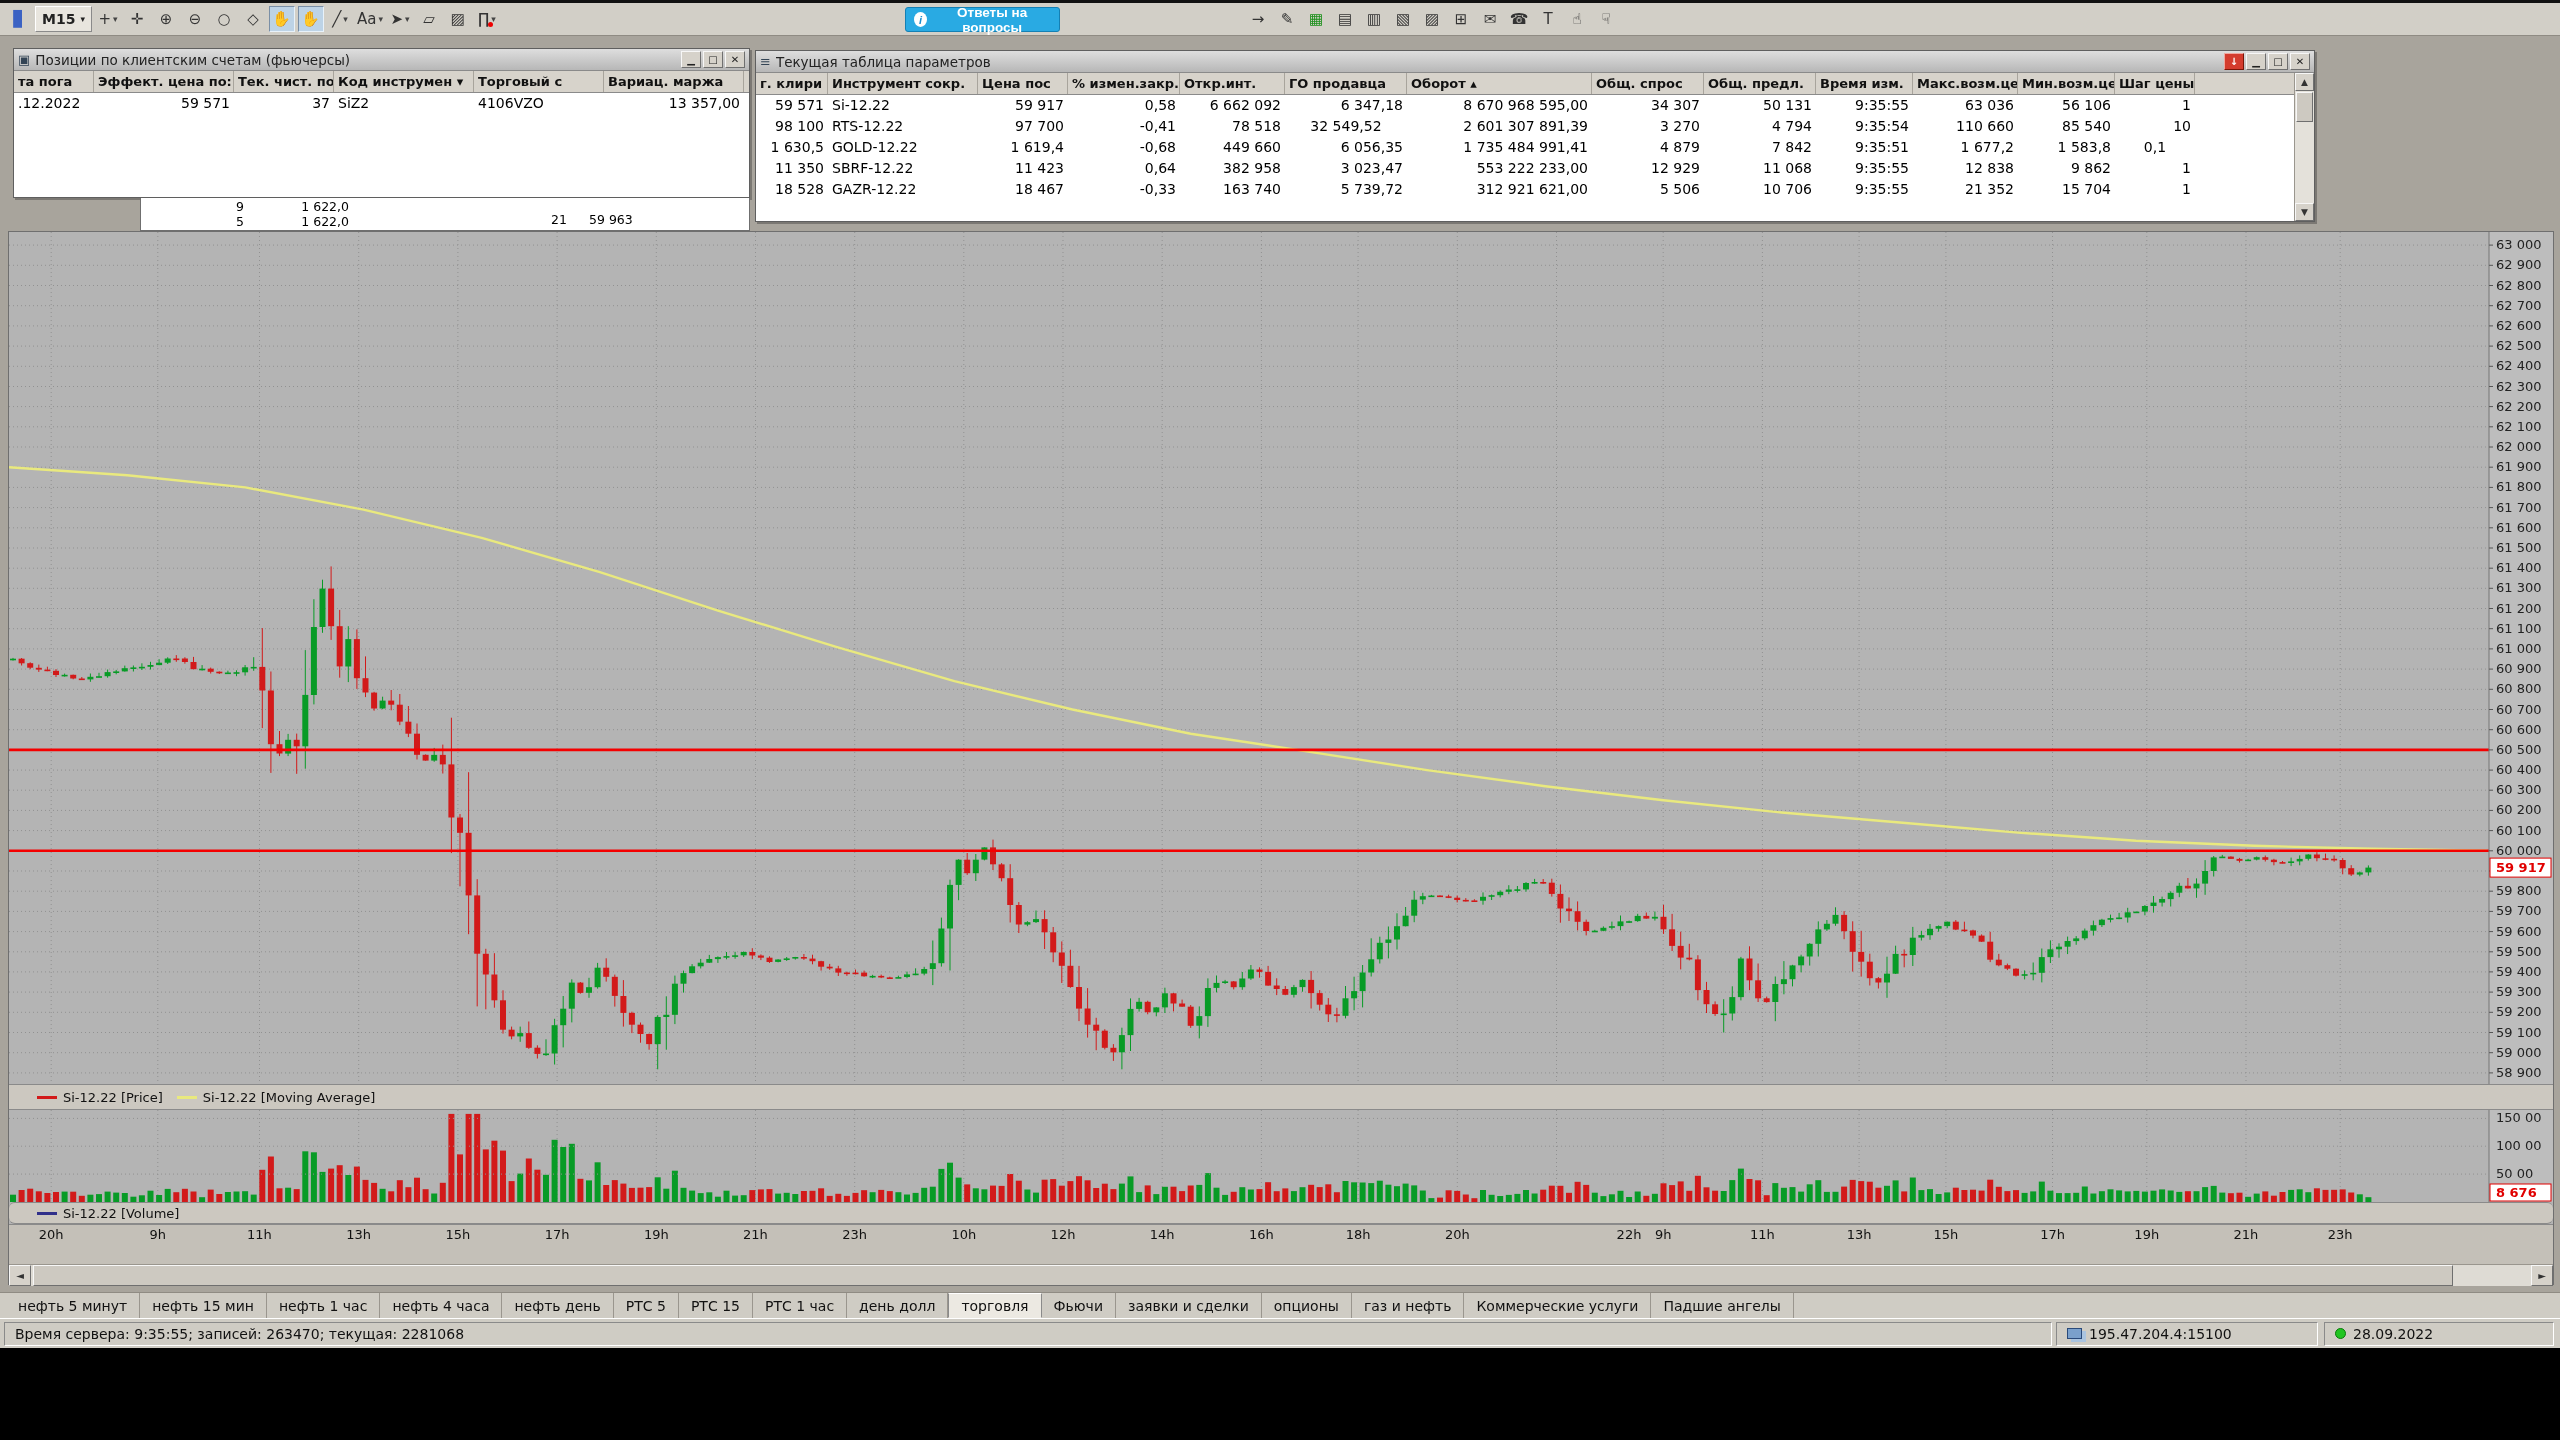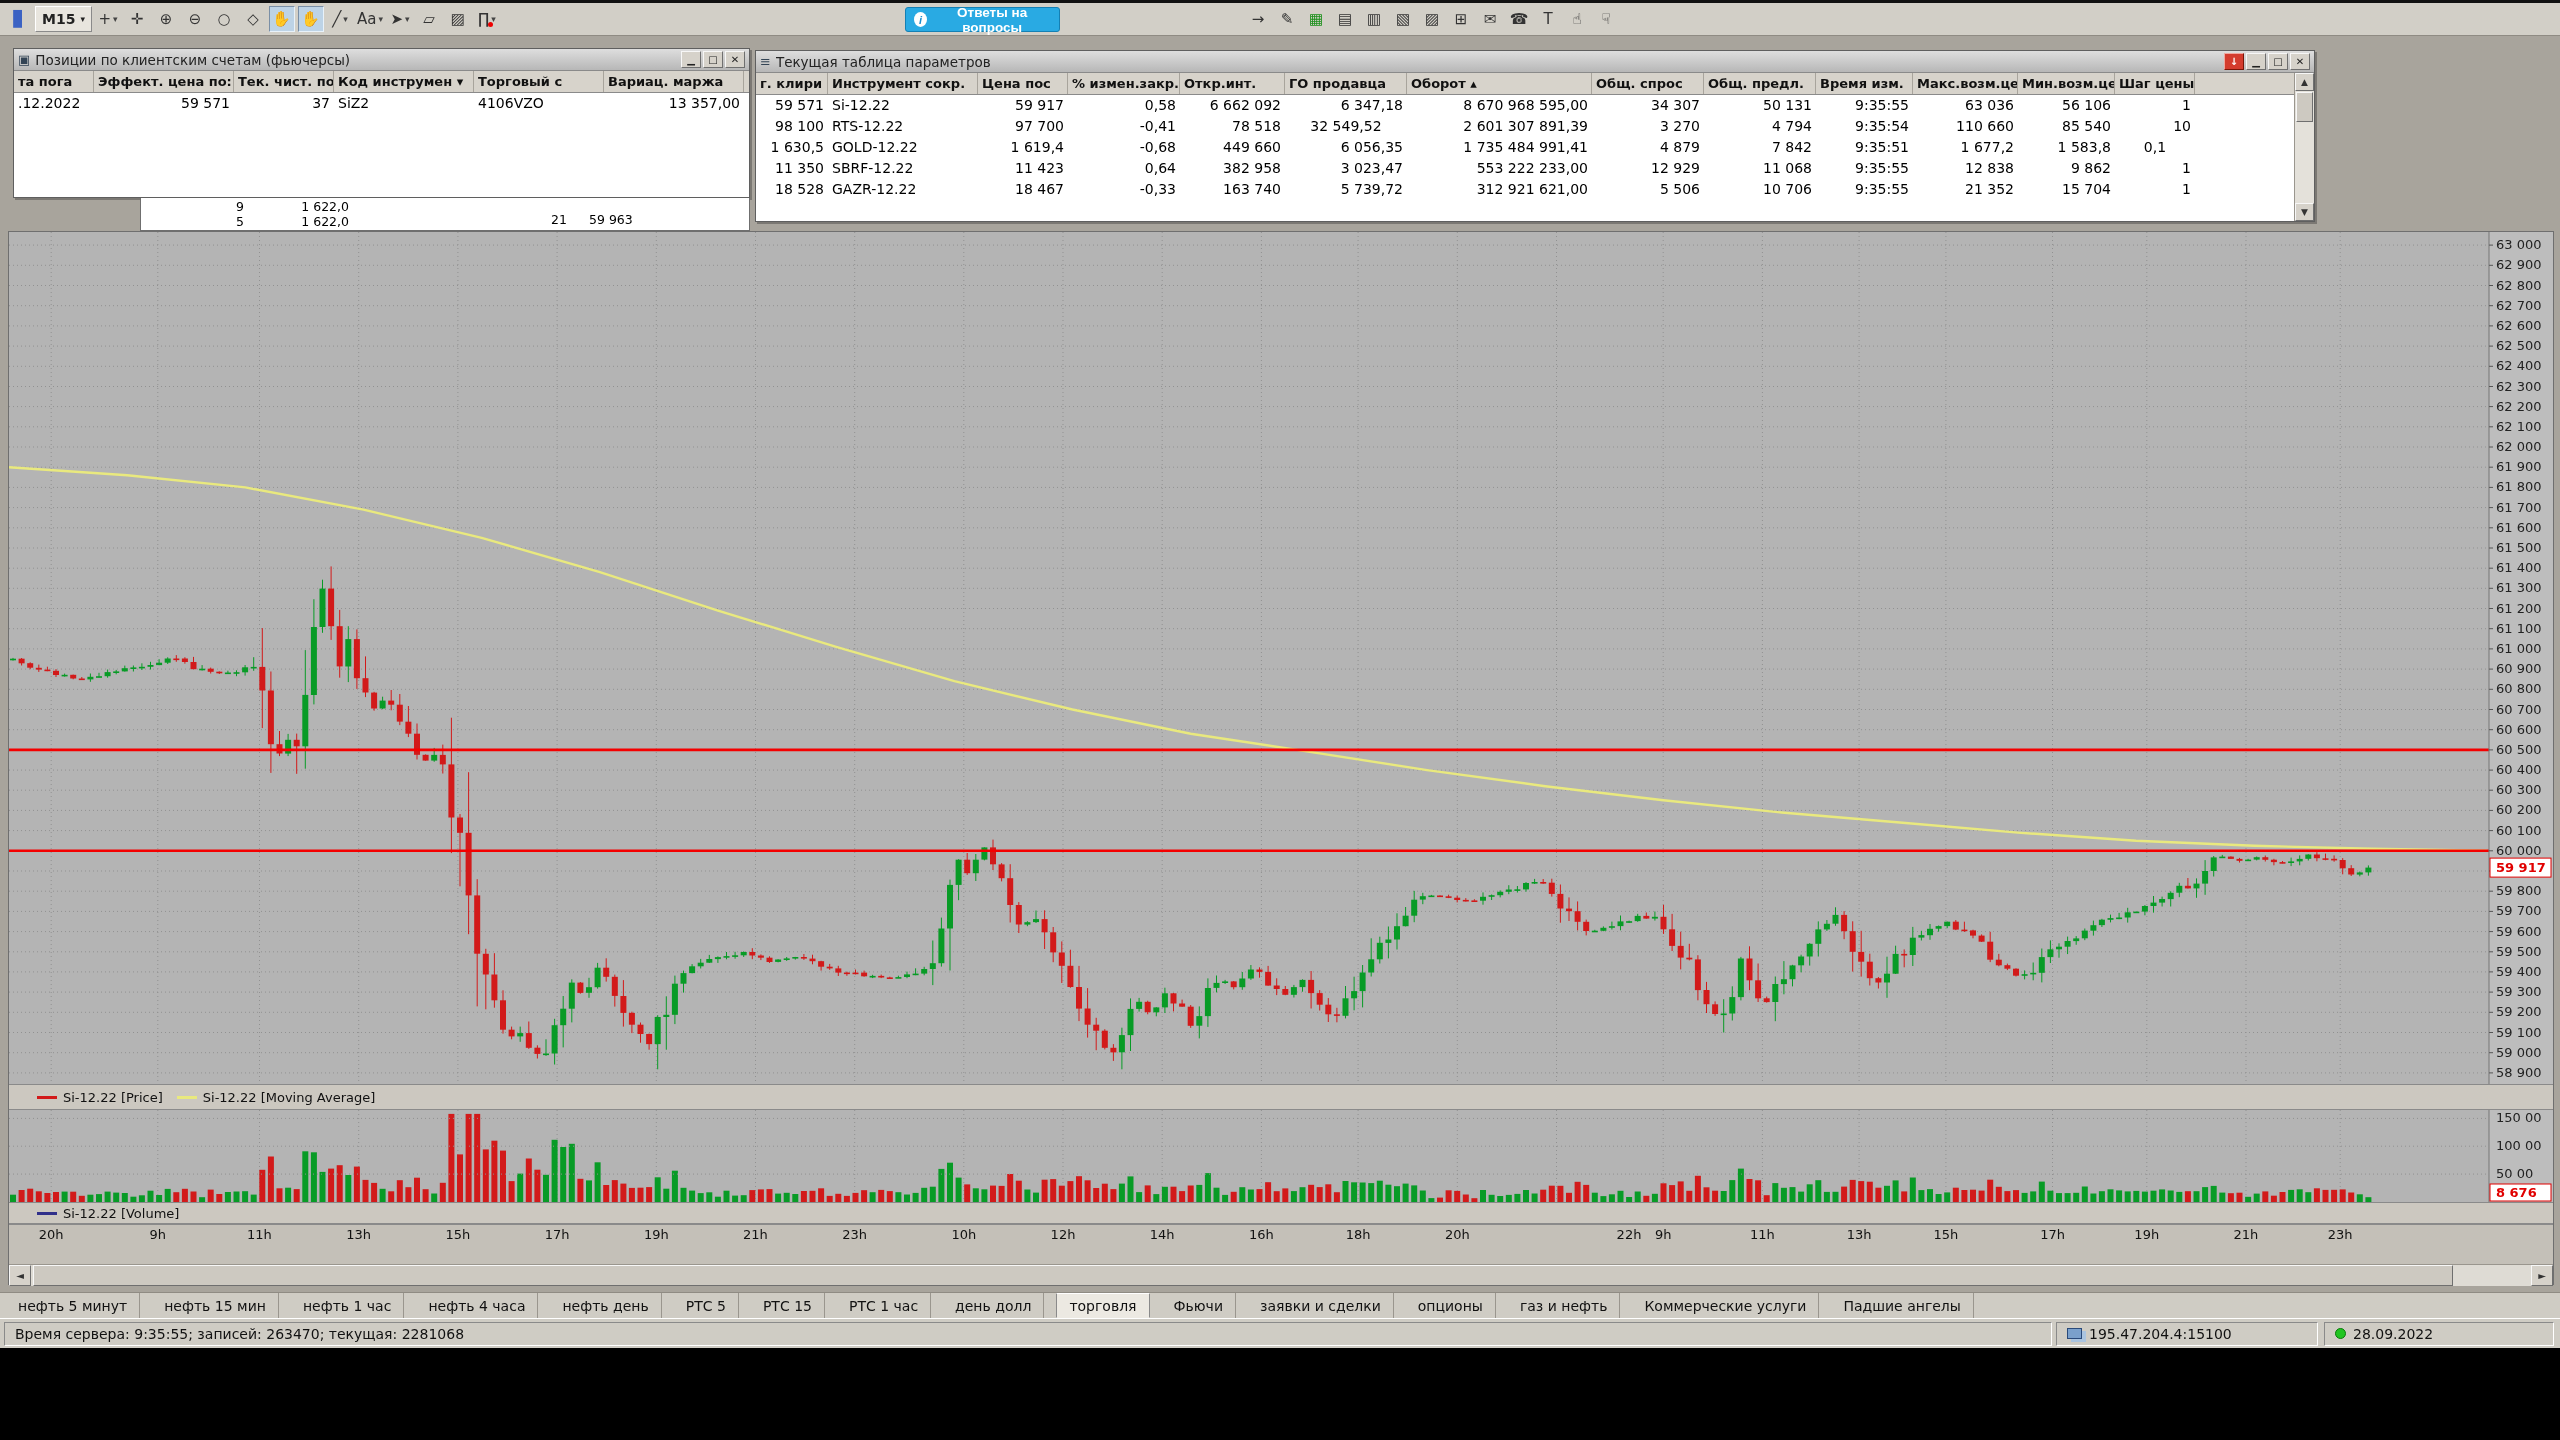--- a/index.html
+++ b/index.html
@@ -56,35 +56,35 @@
   .fragment { position:absolute; left:140px; top:162px; width:610px; height:33px; background:#fff;
     border:1px solid #6f6f6f; border-top:none; font-size:12.5px; color:#000; }
   .fragment span { position:absolute; white-space:nowrap; }
 
   
   .chart-win { position:absolute; left:8px; top:195px; width:2546px; height:1054px;
     background:#b4b4b4; border:1px solid #6f6f6f; }
   #price-svg, #vol-svg { display:block; }
   .legend { display:flex; align-items:center; gap:14px; height:26px; padding-left:28px;
     background:#ccc8c0; border-top:1px solid #8a8a8a; border-bottom:1px solid #8a8a8a; font-size:13px; color:#111; }
-  .legend.vol { height:22px; }
+  .legend.vol { height:22px;border-radius:6px; }
   .sw { display:inline-block; width:20px; height:3px; }
   .legend .item { display:flex; align-items:center; gap:6px; }
   .taxis { position:relative; height:40px; background:#c4c0b8; border-top:1px solid #8a8a8a; }
   .taxis .row { position:relative; height:20px; }
   .taxis span { position:absolute; top:2px; transform:translateX(-50%); font-size:13px; color:#111; white-space:nowrap; }
   .hscroll { position:relative; height:22px; background:#dedbd4; border-top:1px solid #9a968e; }
   .hs-btn { position:absolute; top:0; width:22px; height:21px; display:flex; align-items:center; justify-content:center;
     font-size:10px; color:#333; background:#d6d2ca; border:1px solid; border-color:#f7f7f7 #6f6f6f #6f6f6f #f7f7f7; }
   .hs-btn.left { left:0; } .hs-btn.right { right:0; }
   .hs-thumb { position:absolute; left:24px; top:0; width:2420px; height:21px; background:#cdc9c1;
     border:1px solid; border-color:#f7f7f7 #6f6f6f #6f6f6f #f7f7f7; }
 
   
-  .tabstrip { display:flex; align-items:stretch; height:26px; background:#cfccc4; border-top:1px solid #8f8b83; padding-left:6px;gap:12px; }
+  .tabstrip { display:flex; align-items:stretch; height:26px; background:#cfccc4; border-top:1px solid #8f8b83; padding-left:6px; }
   .tab { display:flex; align-items:center; padding:0 12px; font-size:14px; color:#111;
     border-right:1px solid #9a968e; cursor:pointer; white-space:nowrap; }
   .tab.active { background:#ece9e2; border:1px solid; border-color:#fff #8a8a8a #ece9e2 #8a8a8a; }
   .statusbar { display:flex; align-items:center; height:30px; background:#cfccc4; border-top:1px solid #fff;
     font-size:14px; color:#111; }
   .st-left { flex:1; padding-left:10px; border:1px solid; border-color:#8a8a8a #fff #fff #8a8a8a;
     height:24px; line-height:22px; margin:0 4px; }
   .st-panel { display:flex; align-items:center; gap:7px; padding:0 10px; height:24px; margin-right:6px;
     border:1px solid; border-color:#8a8a8a #fff #fff #8a8a8a; }
   .st-panel.addr { width:262px; }

